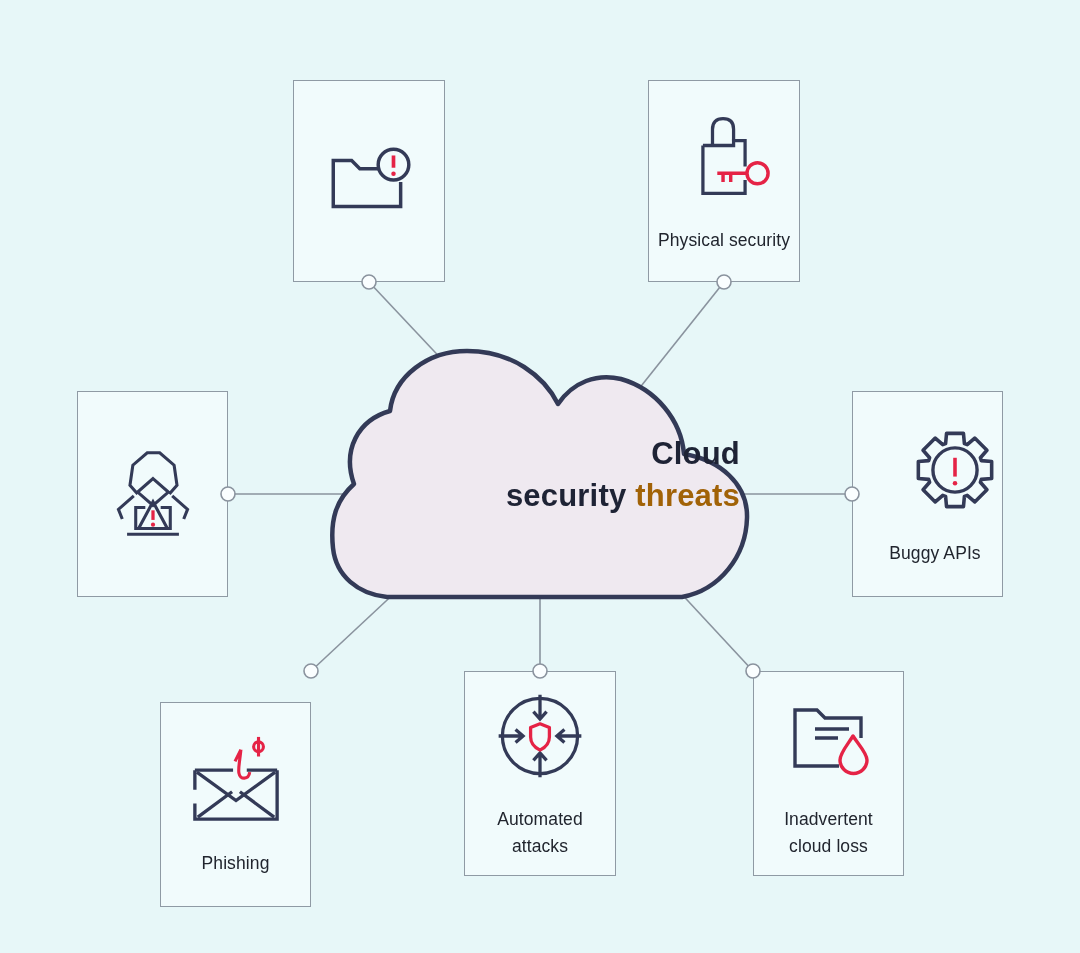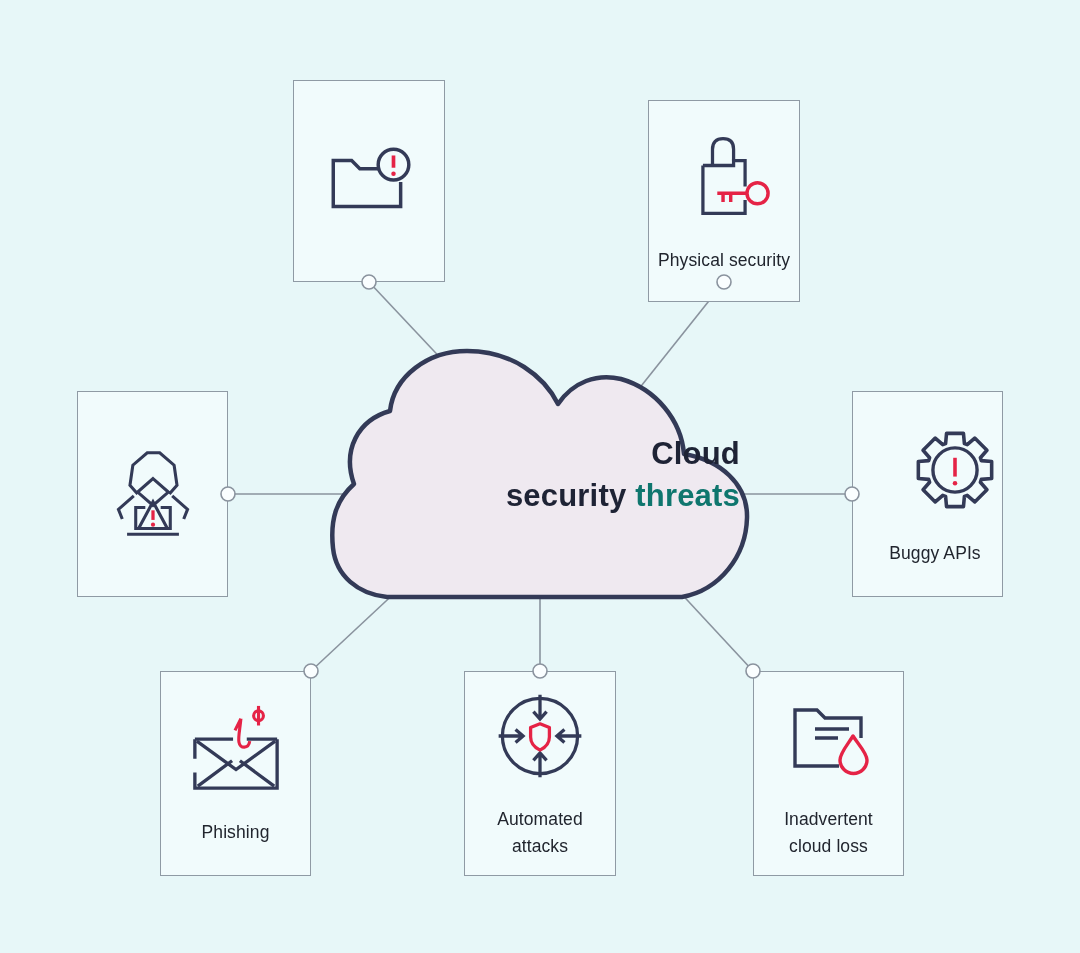--- a/index.html
+++ b/index.html
@@ -23,21 +23,21 @@
   .threat-label{
     width:134px;text-align:center;
     font-size:17.5px;line-height:27px;font-weight:400;
     color:#21252e;letter-spacing:0.1px;
   }
   .cloud-title{
     position:absolute;left:340px;top:433px;width:400px;
     text-align:right;font-size:31px;line-height:42px;font-weight:600;
     color:#1e2335;letter-spacing:0.2px;
   }
-  .cloud-title .red{color:#0f766e;}
+  .cloud-title .red{color:#a16207;}
   .navy-stroke{stroke:#333a57;fill:none;}
   .red-stroke{stroke:#e52346;fill:none;}
 </style>
 </head>
 <body>
 
 <svg class="layer wires" width="1080" height="953">
   <g stroke="#8a939e" stroke-width="1.6">
     <line x1="369" y1="282" x2="480" y2="400"></line>
     <line x1="724" y1="282" x2="630" y2="400"></line>
@@ -61,21 +61,21 @@
   <div class="icon-wrap">
     <svg width="98" height="76" viewBox="0 0 96 74">
       <path class="navy-stroke" stroke-width="3.4" d="M57 25 H39 L31 17 H13 V62 H79 V38"></path>
       <circle class="navy-stroke" stroke-width="3.4" cx="72" cy="21" r="15"></circle>
       <path class="red-stroke" stroke-width="3.6" d="M72 12 V24"></path>
       <circle cx="72" cy="30" r="2.2" fill="#e52346"></circle>
     </svg>
   </div>
 </div>
 
-<div class="threat-box" style="left:648px;top:80px;width:152px;height:202px;margin-top:20px;">
+<div class="threat-box" style="left:648px;top:80px;width:152px;height:202px;">
   <div class="icon-wrap">
     <svg width="100" height="92" viewBox="0 0 104 96">
       <path class="navy-stroke" stroke-width="3.4" d="M40 36 V19 Q40 8 51 8 Q62 8 62 19 V31"></path>
       <path class="navy-stroke" stroke-width="3.4" d="M30 36 H62 V31 H74 V58 M74 72 V86 H30 V36"></path>
       <circle class="red-stroke" stroke-width="3.6" cx="87" cy="65" r="11"></circle>
       <path class="red-stroke" stroke-width="3.6" d="M76 65 H45 M51 65 V74 M59 65 V74"></path>
     </svg>
   </div>
   <div class="threat-label">Physical security</div>
 </div>
@@ -100,21 +100,21 @@
     <svg width="94" height="94" viewBox="0 0 100 100">
       <path class="navy-stroke" stroke-width="3.8" stroke-linejoin="round" d="M78 40 L89 41 L89 59 L78 60 L77 63 L84 71 L71 84 L63 77 L60 78 L59 89 L41 89 L40 78 L37 77 L29 84 L16 71 L23 63 L22 60 L11 59 L11 41 L22 40 L23 37 L16 29 L29 16 L37 23 L40 22 L41 11 L59 11 L60 22 L63 23 L71 16 L84 29 L77 37 Z"></path>
       <circle class="navy-stroke" stroke-width="3.6" cx="50" cy="50" r="23.5"></circle>
       <path class="red-stroke" stroke-width="3.8" d="M50 37 V57"></path>
       <circle cx="50" cy="64" r="2.4" fill="#e52346"></circle>
     </svg>
   </div>
   <div class="threat-label">Buggy APIs</div>
 </div>
 
-<div class="threat-box" style="left:160px;top:671px;width:151px;height:205px;">
+<div class="threat-box" style="left:160px;top:702px;width:151px;height:205px;">
   <div class="icon-wrap">
     <svg width="98" height="94" viewBox="0 0 100 96">
       <path class="navy-stroke" stroke-width="3.4" d="M8 38 H47 M61 38 H92 M92 38 V88 H8 V72 M8 58 V38"></path>
       <path class="navy-stroke" stroke-width="3.4" d="M10 40 L50 69 L90 40"></path>
       <path class="navy-stroke" stroke-width="3.4" d="M11 86 L46 60 M89 86 L54 60"></path>
       <circle class="red-stroke" stroke-width="3.2" cx="73" cy="14" r="5"></circle>
       <path class="red-stroke" stroke-width="3.2" d="M73 4 V24"></path>
       <path class="red-stroke" stroke-width="3.2" d="M55 17 L49 29 M55 17 C54 28 52 36 53 41 C54 48 63 48 64 40"></path>
     </svg>
   </div>

